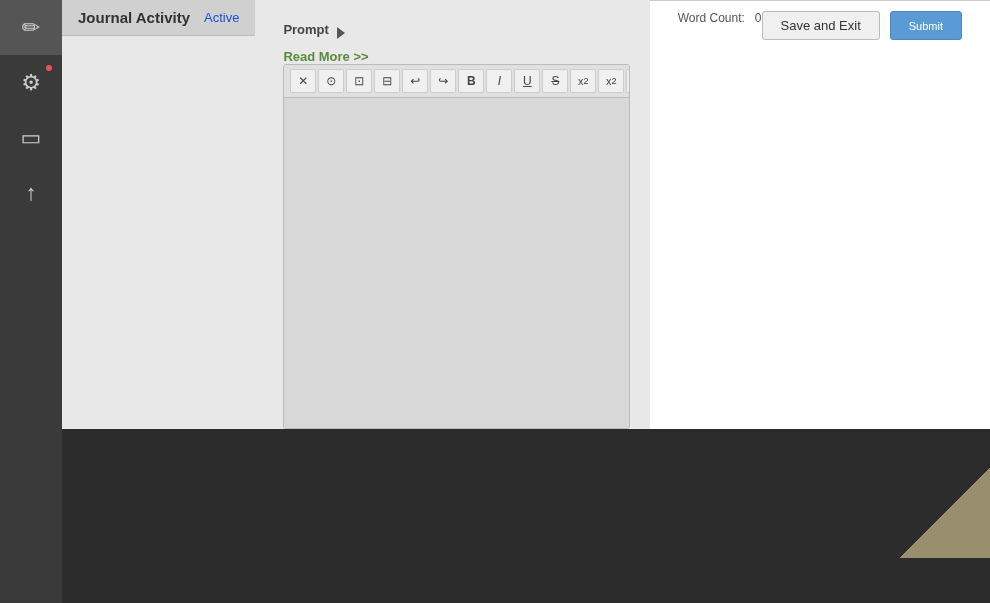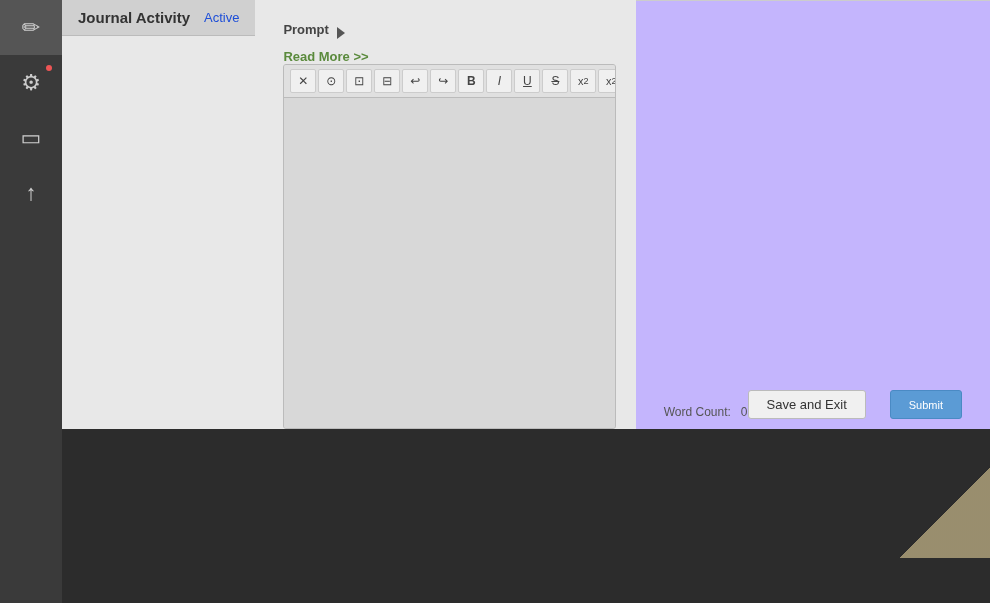--- a/index.html
+++ b/index.html
@@ -177,37 +177,37 @@
       padding: 8px;
       outline: none;
       font-size: 13px;
       color: #333;
       overflow-y: auto;
       min-height: 0;
     }
 
     
     .bottom-bar {
-      background: #c4b5fd;
+      background: #ffffff;
       padding: 10px 28px;
       display: flex;
-      align-items: flex-end;
+      align-items: flex-start;
       justify-content: space-between;
       flex-shrink: 0;
       border-top: 1px solid #ccc;
     }
 
     .word-count {
       font-size: 12px;
       color: #555;
     }
 
     .bottom-buttons {
       display: flex;
-      gap: 24px;
+      gap: 10px;
     }
 
     .btn-save-exit {
       background: #f0f0f0;
       border: 1px solid #bbb;
       border-radius: 3px;
       padding: 6px 18px;
       font-size: 13px;
       color: #333;
       cursor: pointer;

